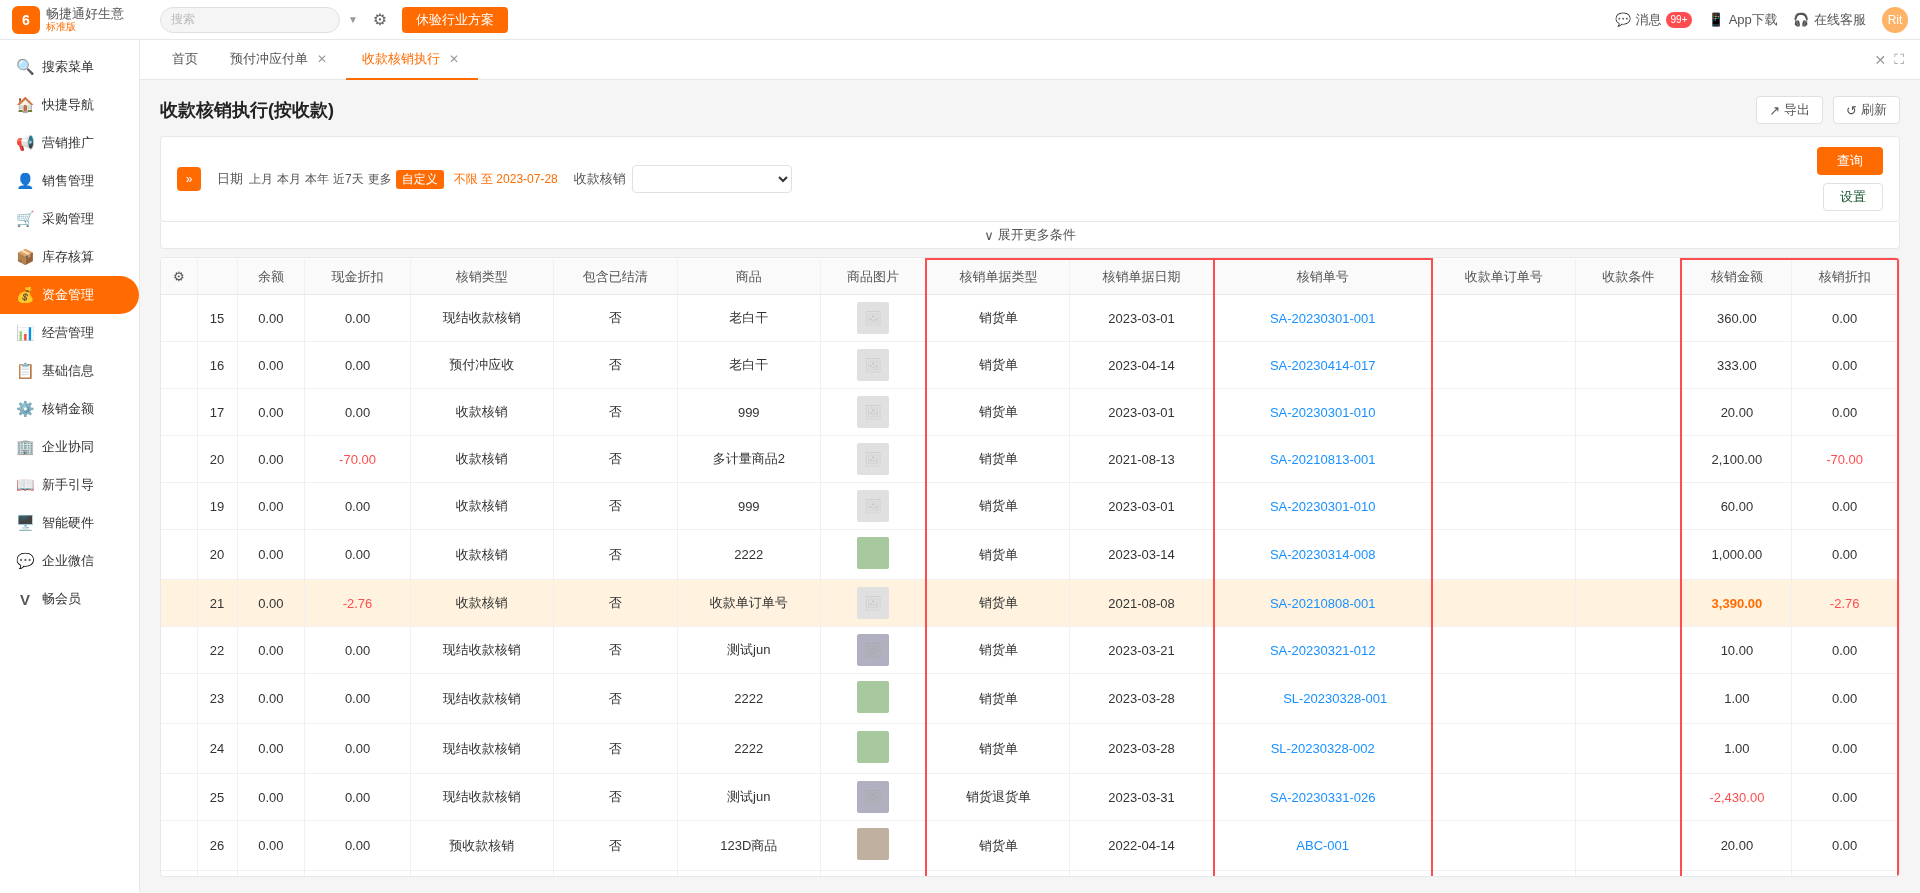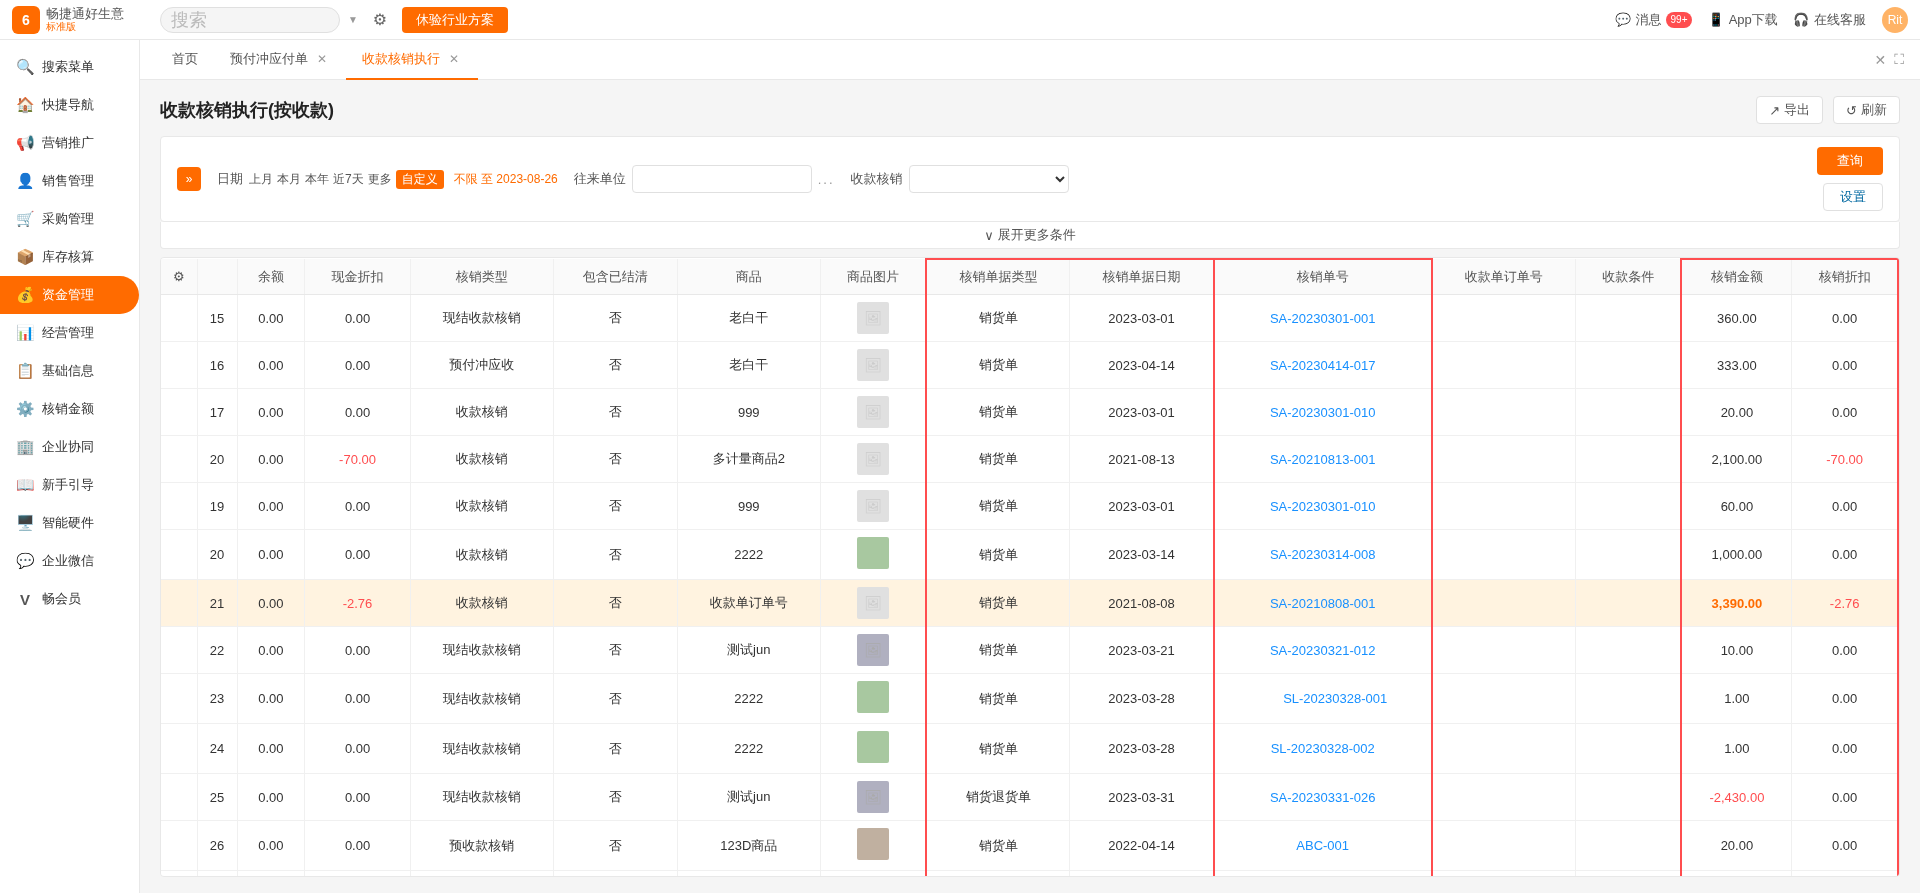--- a/index.html
+++ b/index.html
@@ -186,21 +186,21 @@
       width: 160px; height: 28px;
       border: 1px solid #e0e0e0; border-radius: 4px;
       padding: 0 8px; color: #333; font-size: 12px; background: #fff;
     }
     .query-btn {
       background: #ff6b00; color: white;
       border: none; border-radius: 4px;
       padding: 5px 20px; cursor: pointer; font-size: 13px;
     }
     .setting-btn {
-      background: #fff; color: #0369a1;
+      background: #fff; color: #14532d;
       border: 1px solid #e0e0e0; border-radius: 4px;
       padding: 4px 16px; cursor: pointer; font-size: 13px;
     }
     .expand-more {
       display: flex; align-items: center; gap: 4px;
       color: #555; cursor: pointer; font-size: 12px;
       width: 100%; justify-content: center;
       padding: 4px 0;
     }
 
@@ -266,21 +266,21 @@
 <div class="top-bar">
   <div class="top-bar-logo">
     <div class="logo-icon">6</div>
     <div class="logo-text">
       <div>畅捷通好生意</div>
       <div style="color:#ff6b00;font-size:10px;">标准版</div>
     </div>
   </div>
   <div class="top-bar-middle">
     <div class="search-bar-placeholder">
-      <span style="color:#bbb;font-size:18px;">搜索</span>
+      <span style="color:#bbb;font-size:12px;">搜索</span>
     </div>
     <span class="dropdown-arrow">▼</span>
     <div class="gear-icon-btn">⚙</div>
     <button class="orange-btn">休验行业方案</button>
   </div>
   <div class="top-bar-right">
     <div class="badge-btn">
       <span>💬</span>
       <span>消息</span>
       <span class="badge">99+</span>
@@ -405,29 +405,24 @@
           <span class="filter-label">日期</span>
           <div class="filter-date-group">
             <span class="date-link">上月</span>
             <span class="date-link">本月</span>
             <span class="date-link">本年</span>
             <span class="date-link">近7天</span>
             <span class="date-link">更多</span>
             <span class="date-custom">自定义</span>
           </div>
           <div style="margin-left:4px;">
-            <div class="date-range">不限 至 2023-08-26</div>
+            <div class="date-range">不限 至 2023-07-28</div>
           </div>
         </div>
 
-        <div class="filter-item">
-          <span class="filter-label">往来单位</span>
-          <input class="filter-input" type="text" placeholder="" style="">
-          <span class="filter-dots">...</span>
-        </div>
 
         <div class="filter-item">
           <span class="filter-label">收款核销</span>
           <select class="filter-select">
             <option value=""></option>
           </select>
         </div>
 
         <div style="margin-left:auto;display:flex;gap:8px;flex-direction:column;align-items:flex-end;">
           <button class="query-btn">查询</button>

